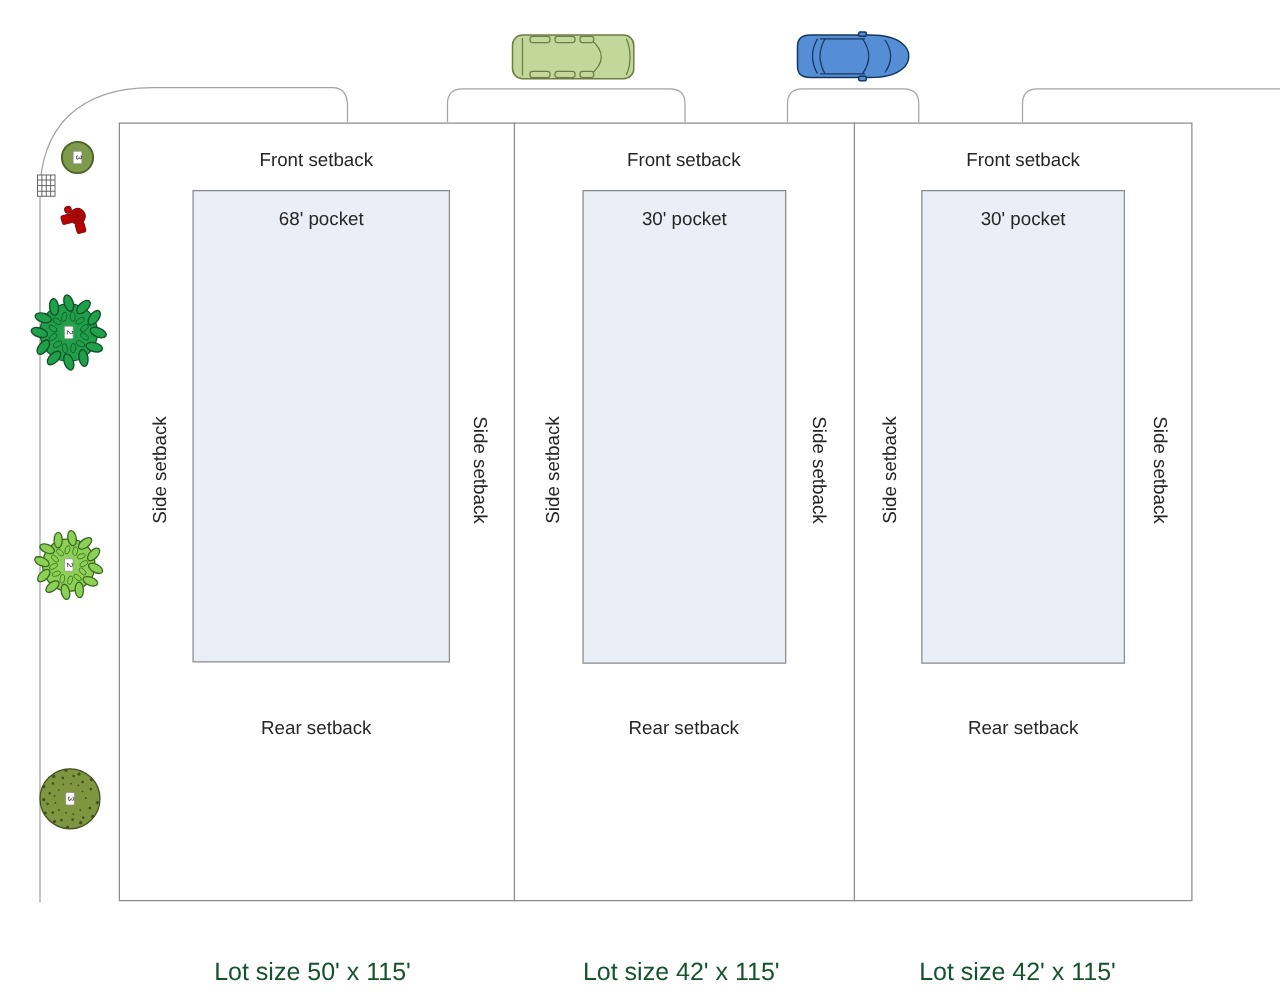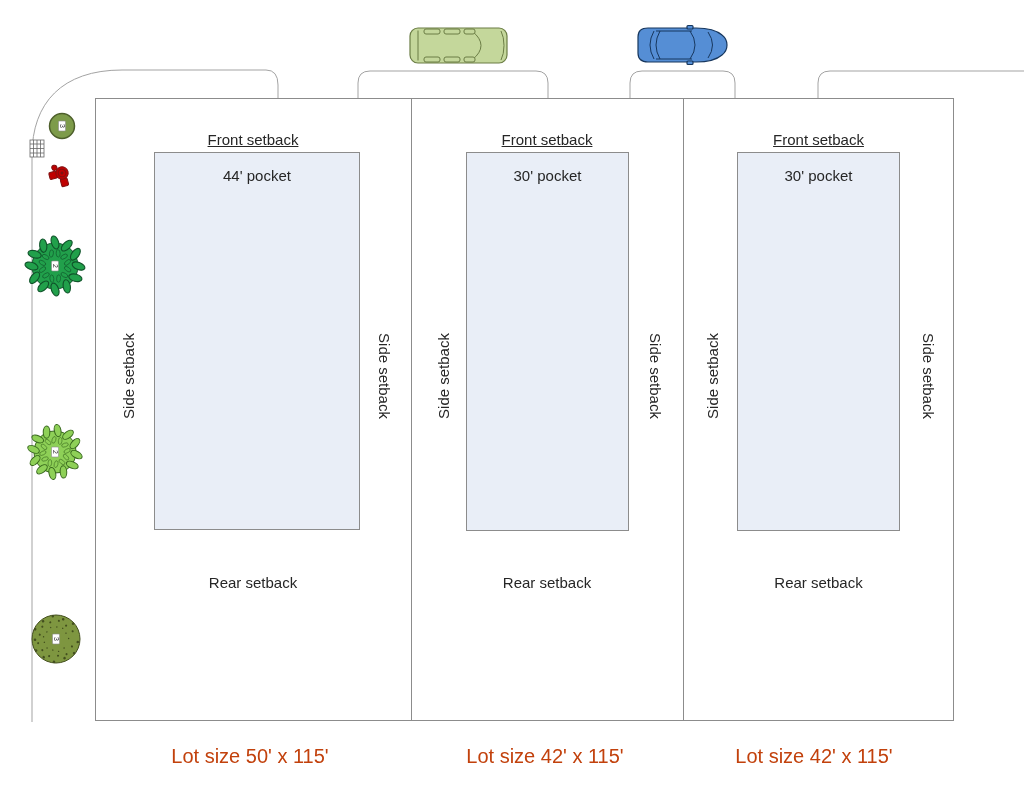--- a/index.html
+++ b/index.html
@@ -14,61 +14,61 @@
   }
   .lot-divider{position:absolute;top:98px;width:1px;height:623px;background:#8c8c8c;}
   #divider-1{left:411px;} #divider-2{left:683px;}
   .lot{position:absolute;top:98px;height:623px;}
   #lot-1{left:95px;width:316px;}
   #lot-2{left:411px;width:272px;}
   #lot-3{left:683px;width:271px;}
   .front-label,.rear-label{
     position:absolute;left:0;width:100%;text-align:center;font-size:15px;
   }
-  .front-label{top:33px;text-decoration:underline;}
+  .front-label{top:22px;}
   .rear-label{top:476px;}
   .pocket{
     position:absolute;background:#e9eef7;border:1px solid #8c8c8c;box-sizing:border-box;
   }
   #lot-1 .pocket{left:59px;top:54px;width:206px;height:378px;}
   #lot-2 .pocket{left:55px;top:54px;width:163px;height:379px;}
   #lot-3 .pocket{left:54px;top:54px;width:163px;height:379px;}
   .pocket-label{position:absolute;top:14px;left:0;width:100%;text-align:center;font-size:15px;}
   .vlabel{
     position:absolute;font-size:15px;white-space:nowrap;
   }
   .vlabel.ccw{transform:translate(-50%,-50%) rotate(-90deg);}
   .vlabel.cw{transform:translate(-50%,-50%) rotate(90deg);}
   #lot-1 .vl-left{left:33px;top:278px;}
   #lot-1 .vl-right{left:289px;top:278px;}
   #lot-2 .vl-left{left:32px;top:278px;}
   #lot-2 .vl-right{left:244px;top:278px;}
   #lot-3 .vl-left{left:29px;top:278px;}
   #lot-3 .vl-right{left:245px;top:278px;}
   .caption{
-    position:absolute;top:745px;transform:translateX(-50%);
-    font-size:20px;color:#c2410c;white-space:nowrap;
+    position:absolute;top:767px;transform:translateX(-50%);
+    font-size:20px;color:#14532d;white-space:nowrap;
   }
   #caption-1{left:250px;} #caption-2{left:545px;} #caption-3{left:814px;}
   
   #scenery{position:absolute;left:0;top:0;pointer-events:none;}
 </style>
 </head>
 <body>
 
 <div id="canvas">
 
   <div class="lots-box"></div>
   <div class="lot-divider" id="divider-1"></div>
   <div class="lot-divider" id="divider-2"></div>
 
   <div class="lot" id="lot-1">
     <div class="front-label">Front setback</div>
     <div class="pocket">
-      <div class="pocket-label">44' pocket</div>
+      <div class="pocket-label">68' pocket</div>
     </div>
     <div class="vlabel ccw vl-left">Side setback</div>
     <div class="vlabel cw vl-right">Side setback</div>
     <div class="rear-label">Rear setback</div>
   </div>
 
   <div class="lot" id="lot-2">
     <div class="front-label">Front setback</div>
     <div class="pocket">
       <div class="pocket-label">30' pocket</div>

